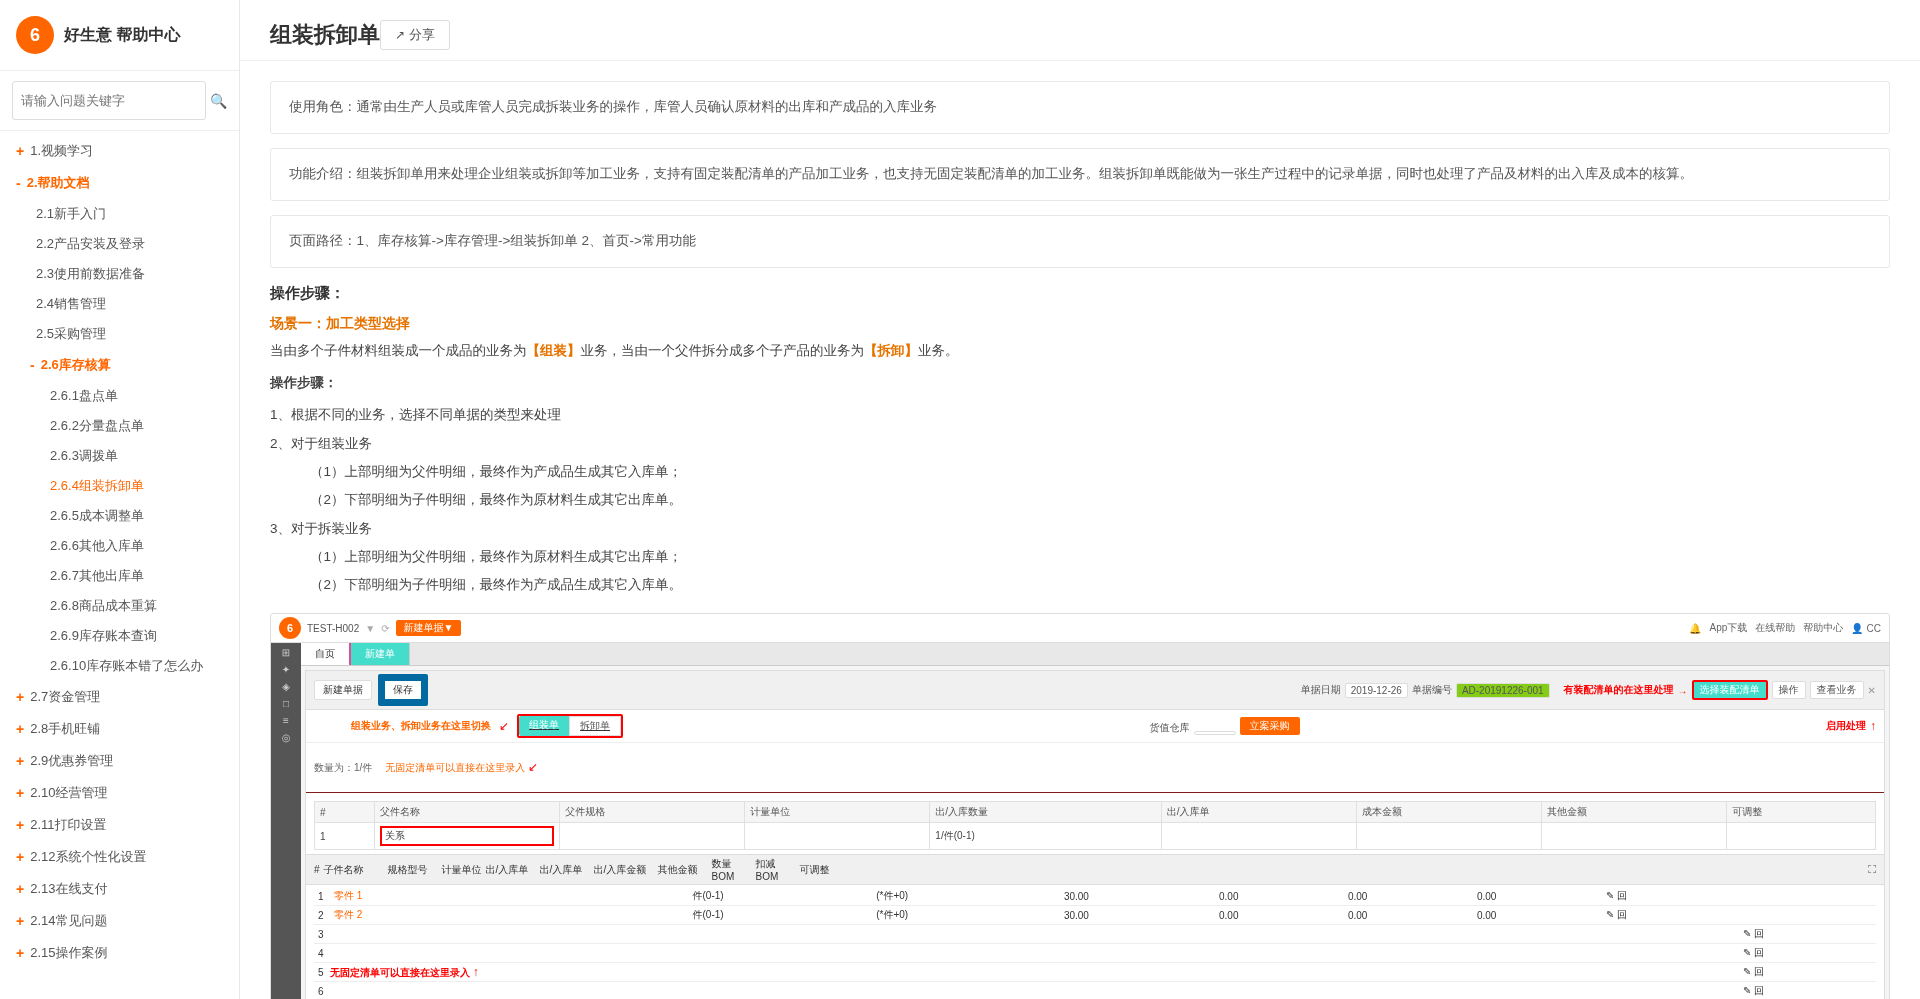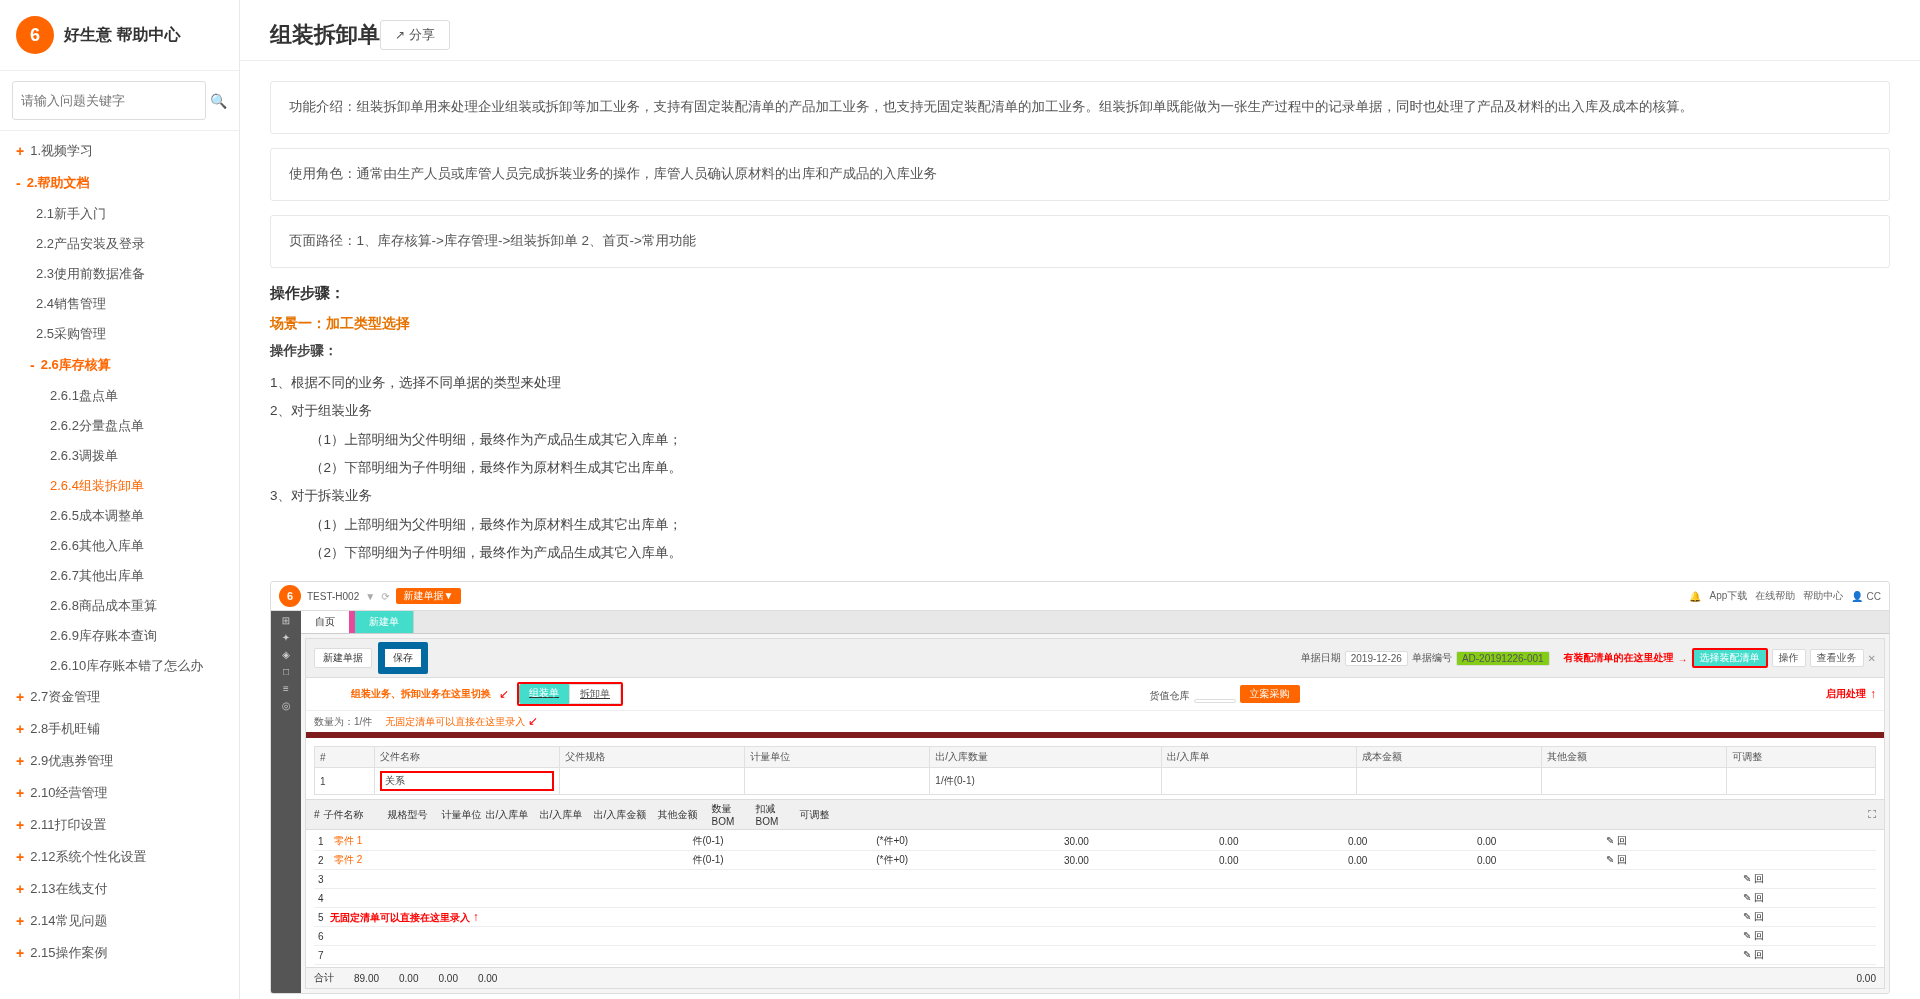--- a/index.html
+++ b/index.html
@@ -386,35 +386,38 @@
     <h1 class="page-title">组装拆卸单</h1>
     <button class="share-btn">
       <span style="font-size:12px;">↗</span>
       <span>分享</span>
     </button>
   </div>
 
   <div class="content-area">
 
     <div class="info-block">
+      <span>使用角色：通常由生产人员或库管人员完成拆装业务的操作，库管人员确认原材料的出库和产成品的入库业务</span>
+    </div>
+
+    <div class="info-block">
       <span>功能介绍：组装拆卸单用来处理企业组装或拆卸等加工业务，支持有固定装配清单的产品加工业务，也支持无固定装配清单的加工业务。组装拆卸单既能做为一张生产过程中的记录单据，同时也处理了产品及材料的出入库及成本的核算。</span>
-    </div>
-
-    <div class="info-block">
-      <span>使用角色：通常由生产人员或库管人员完成拆装业务的操作，库管人员确认原材料的出库和产成品的入库业务</span>
     </div>
 
     <div class="info-block">
       <span>页面路径：1、库存核算-&gt;库存管理-&gt;组装拆卸单  2、首页-&gt;常用功能</span>
     </div>
 
     <div class="section-title">操作步骤：</div>
 
     <div class="sub-section">场景一：加工类型选择</div>
 
+    <div class="content-text">
+      当由多个子件材料组装成一个成品的业务为<span class="highlight-orange">【组装】</span>业务，当由一个父件拆分成多个子产品的业务为<span class="highlight-orange">【拆卸】</span>业务。
+    </div>
 
     <div class="content-text" style="font-weight:bold;">操作步骤：</div>
 
     <div class="step-item">1、根据不同的业务，选择不同单据的类型来处理</div>
 
     <div class="step-item">2、对于组装业务</div>
     <div class="step-item indent-2">（1）上部明细为父件明细，最终作为产成品生成其它入库单；</div>
     <div class="step-item indent-2">（2）下部明细为子件明细，最终作为原材料生成其它出库单。</div>
 
     <div class="step-item">3、对于拆装业务</div>
@@ -448,21 +451,21 @@
             <div style="color:#ccc;font-size:10px;">✦</div>
             <div style="color:#ccc;font-size:10px;">◈</div>
             <div style="color:#ccc;font-size:10px;">□</div>
             <div style="color:#ccc;font-size:10px;">≡</div>
             <div style="color:#ccc;font-size:10px;">◎</div>
           </div>
 
           <div class="mock-main-area">
 
             <div style="background:#e8e8e8;display:flex;align-items:center;font-size:10px;border-bottom:1px solid #ccc;">
-              <div style="background:#fff;padding:4px 14px;border-right:6px solid #ec4899;color:#333;">自页</div>
+              <div style="background:#fff;padding:4px 14px;border-right:2px solid #ec4899;color:#333;">自页</div>
               <div style="background:#4dc;padding:4px 14px;border-right:1px solid #ccc;color:#fff;">新建单</div>
               <div style="flex:1;"></div>
             </div>
 
             <div style="padding:4px;background:#f5f5f5;">
               <div style="background:#fff;border:1px solid #ddd;">
 
                 <div style="background:#f0f0f0;padding:3px 8px;display:flex;align-items:center;justify-content:space-between;border-bottom:1px solid #ddd;font-size:10px;">
                   <div style="display:flex;align-items:center;gap:6px;">
                     <div style="padding:2px 8px;background:#fff;border:1px solid #ddd;border-radius:2px;font-size:10px;">新建单据</div>
@@ -497,21 +500,21 @@
                     <span style="color:#555;font-size:10px;">货值仓库</span>
                     <div style="border:1px solid #ddd;padding:1px 20px;border-radius:2px;background:#fff;font-size:10px;"></div>
                     <div style="padding:2px 10px;background:#f60;color:#fff;border-radius:2px;font-size:10px;">立案采购</div>
                   </div>
                   <div style="display:flex;align-items:center;gap:4px;">
                     <span style="color:red;font-size:10px;font-weight:bold;">启用处理</span>
                     <span style="color:red;font-size:12px;">↑</span>
                   </div>
                 </div>
 
-                <div style="padding:3px 8px;font-size:10px;color:#666;border-bottom:6px solid #7f1d1d;">
+                <div style="padding:17px 8px;font-size:10px;color:#666;border-bottom:1px solid #7f1d1d;">
                   <span>数量为：1/件</span>
                   <span style="color:#f60;margin-left:10px;font-size:10px;">无固定清单可以直接在这里录入</span>
                   <span style="color:red;font-size:12px;">↙</span>
                 </div>
 
                 <div style="padding:4px 8px;">
                   <table class="mock-table">
                     <thead>
                       <tr>
                         <th>#</th>

